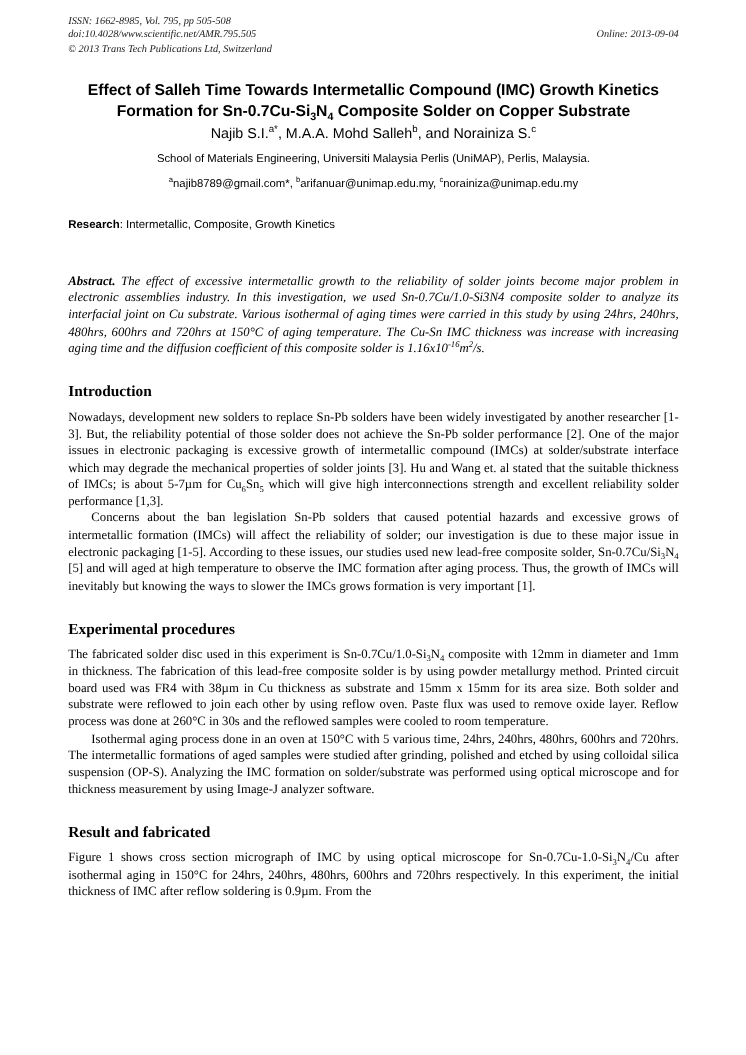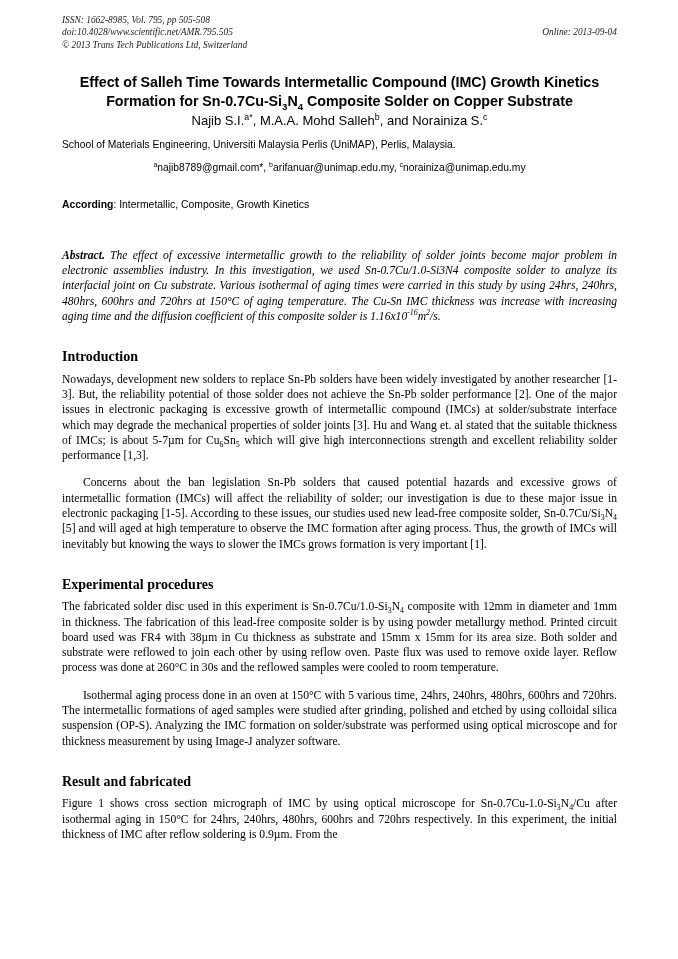--- a/index.html
+++ b/index.html
@@ -57,20 +57,21 @@
     font-family: "Liberation Sans", "DejaVu Sans", sans-serif;
     font-size: 13px;
     line-height: 17px;
     text-align: center;
   }
   .affiliation {
     margin-top: 9px;
     font-family: "Liberation Sans", "DejaVu Sans", sans-serif;
     font-size: 10.3px;
     line-height: 14px;
+    text-align: center;
   }
   .emails {
     margin-top: 9px;
     font-family: "Liberation Sans", "DejaVu Sans", sans-serif;
     font-size: 10.3px;
     line-height: 14px;
     text-align: center;
   }
 
   sup {
@@ -107,21 +108,21 @@
   }
   .abstract .ab-label { font-weight: bold; }
 
   .section-head {
     font-weight: bold;
     font-size: 14px;
     line-height: 15.3px;
     margin-top: 25px;
     margin-bottom: 7px;
   }
-  .para + .para { margin-top: 12px; }
+  .para + .para { margin-top: 0; }
   .indent { text-indent: 21px; }
   .p-gap { margin-top: 0px; }
 </style>
 </head>
 <body>
 
 <div class="page">
   <div class="content">
 
     <div class="masthead">
@@ -141,21 +142,21 @@
       <span>Najib S.I.</span><sup>a</sup><sup>*</sup><span>, </span><span>M.A.A. Mohd Salleh</span><sup>b</sup><span>, and </span><span>Norainiza S.</span><sup>c</sup>
     </div>
 
     <div class="affiliation">School of Materials Engineering, Universiti Malaysia Perlis (UniMAP), Perlis, Malaysia.</div>
 
     <div class="emails">
       <sup>a</sup><span>najib8789@gmail.com*</span><span>, </span><sup>b</sup><span>arifanuar@unimap.edu.my</span><span>, </span><sup>c</sup><span>norainiza@unimap.edu.my</span>
     </div>
 
     <div class="keywords">
-      <span class="kw-label">According</span><span>: </span><span>Intermetallic, Composite, Growth Kinetics</span>
+      <span class="kw-label">Research</span><span>: </span><span>Intermetallic, Composite, Growth Kinetics</span>
     </div>
 
     <div class="para abstract">
       <span class="ab-label">Abstract.</span><span> The effect of excessive intermetallic growth to the reliability of solder joints become major problem in electronic assemblies industry. In this investigation, we used Sn-0.7Cu/1.0-Si3N4 composite solder to analyze its interfacial joint on Cu substrate. Various isothermal of aging times were carried in this study by using 24hrs, 240hrs, 480hrs, 600hrs and 720hrs at 150°C of aging temperature. The Cu-Sn IMC thickness was increase with increasing aging time and the diffusion coefficient of this composite solder is 1.16x10</span><sup>-16</sup><span>m</span><sup>2</sup><span>/s.</span>
     </div>
 
     <div class="section-head">Introduction</div>
     <div class="para">
       <span>Nowadays, development new solders to replace Sn-Pb solders have been widely investigated by another researcher [1-3]. But, the reliability potential of those solder does not achieve the Sn-Pb solder performance [2]. One of the major issues in electronic packaging is excessive growth of intermetallic compound (IMCs) at solder/substrate interface which may degrade the mechanical properties of solder joints [3]. Hu and Wang et. al stated that the suitable thickness of IMCs; is about 5-7µm for Cu</span><sub>6</sub><span>Sn</span><sub>5</sub><span> which will give high interconnections strength and excellent reliability solder performance [1,3].</span>
     </div>

